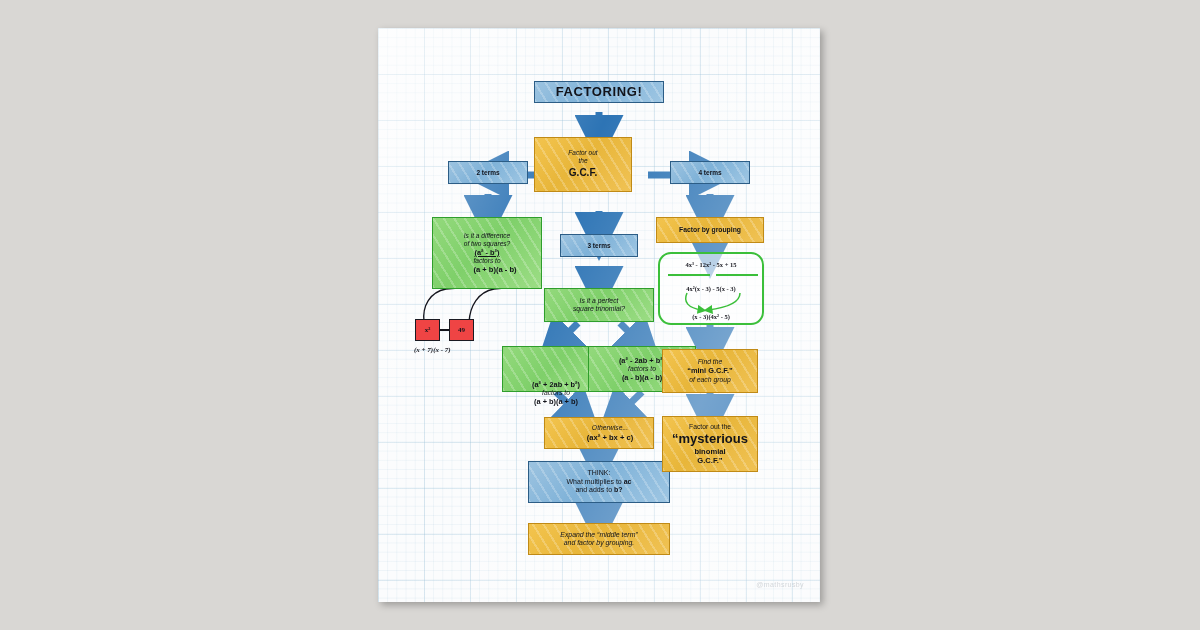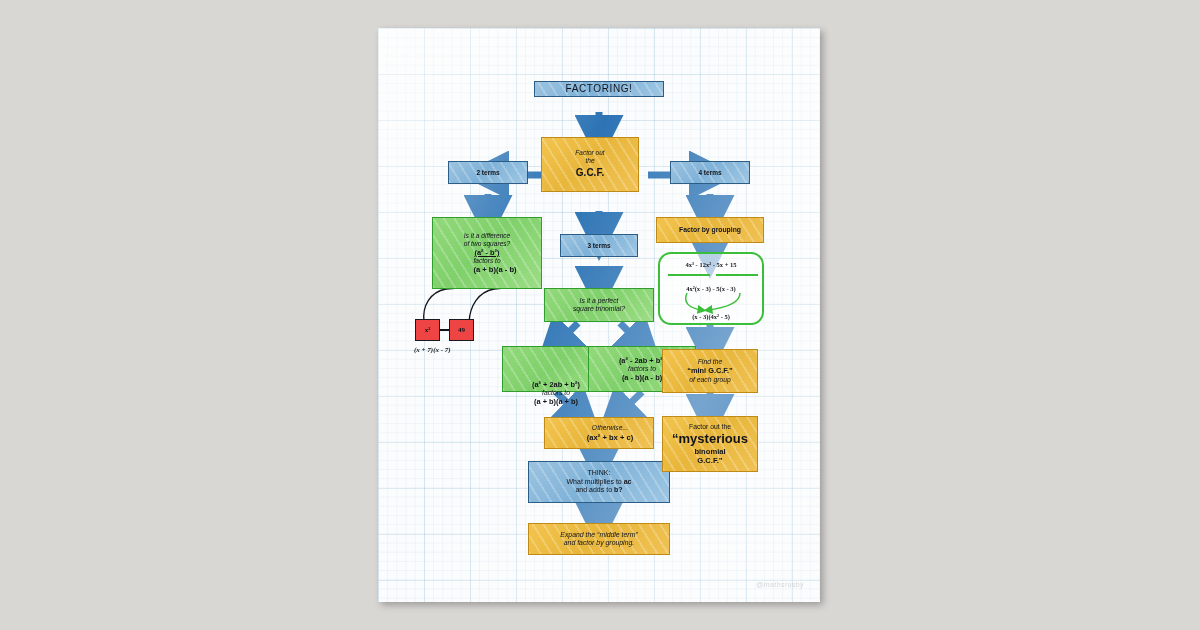--- a/index.html
+++ b/index.html
@@ -136,25 +136,25 @@
         <line x1="221" y1="474" x2="221" y2="494"></line>
 
         <line x1="332" y1="207" x2="332" y2="223"></line>
 
         <line x1="332" y1="296" x2="332" y2="320"></line>
 
         <line x1="332" y1="365" x2="332" y2="387"></line>
       </g>
     </svg>
 
-    <div class="box blue" style="left:156px;top:53px;width:130px;height:16px;font-size:10px;font-weight:normal;letter-spacing:.6px;">
+    <div class="box blue" style="left:156px;top:53px;width:130px;height:22px;font-size:13px;font-weight:bold;letter-spacing:.6px;">
       <span class="ln">FACTORING!</span>
     </div>
 
-    <div class="box gold" style="left:163px;top:109px;width:98px;height:55px;font-size:6.5px;">
+    <div class="box gold" style="left:156px;top:109px;width:98px;height:55px;font-size:6.5px;">
       <span class="ln ital">Factor out</span>
       <span class="ln ital">the</span>
       <span class="ln bold" style="font-size:10px;margin-top:2px;">G.C.F.</span>
     </div>
 
     <div class="box blue" style="left:70px;top:133px;width:80px;height:23px;font-size:6.5px;font-weight:bold;">
       <span class="ln">2 terms</span>
     </div>
 
     <div class="box blue" style="left:182px;top:206px;width:78px;height:23px;font-size:6.5px;font-weight:bold;">

